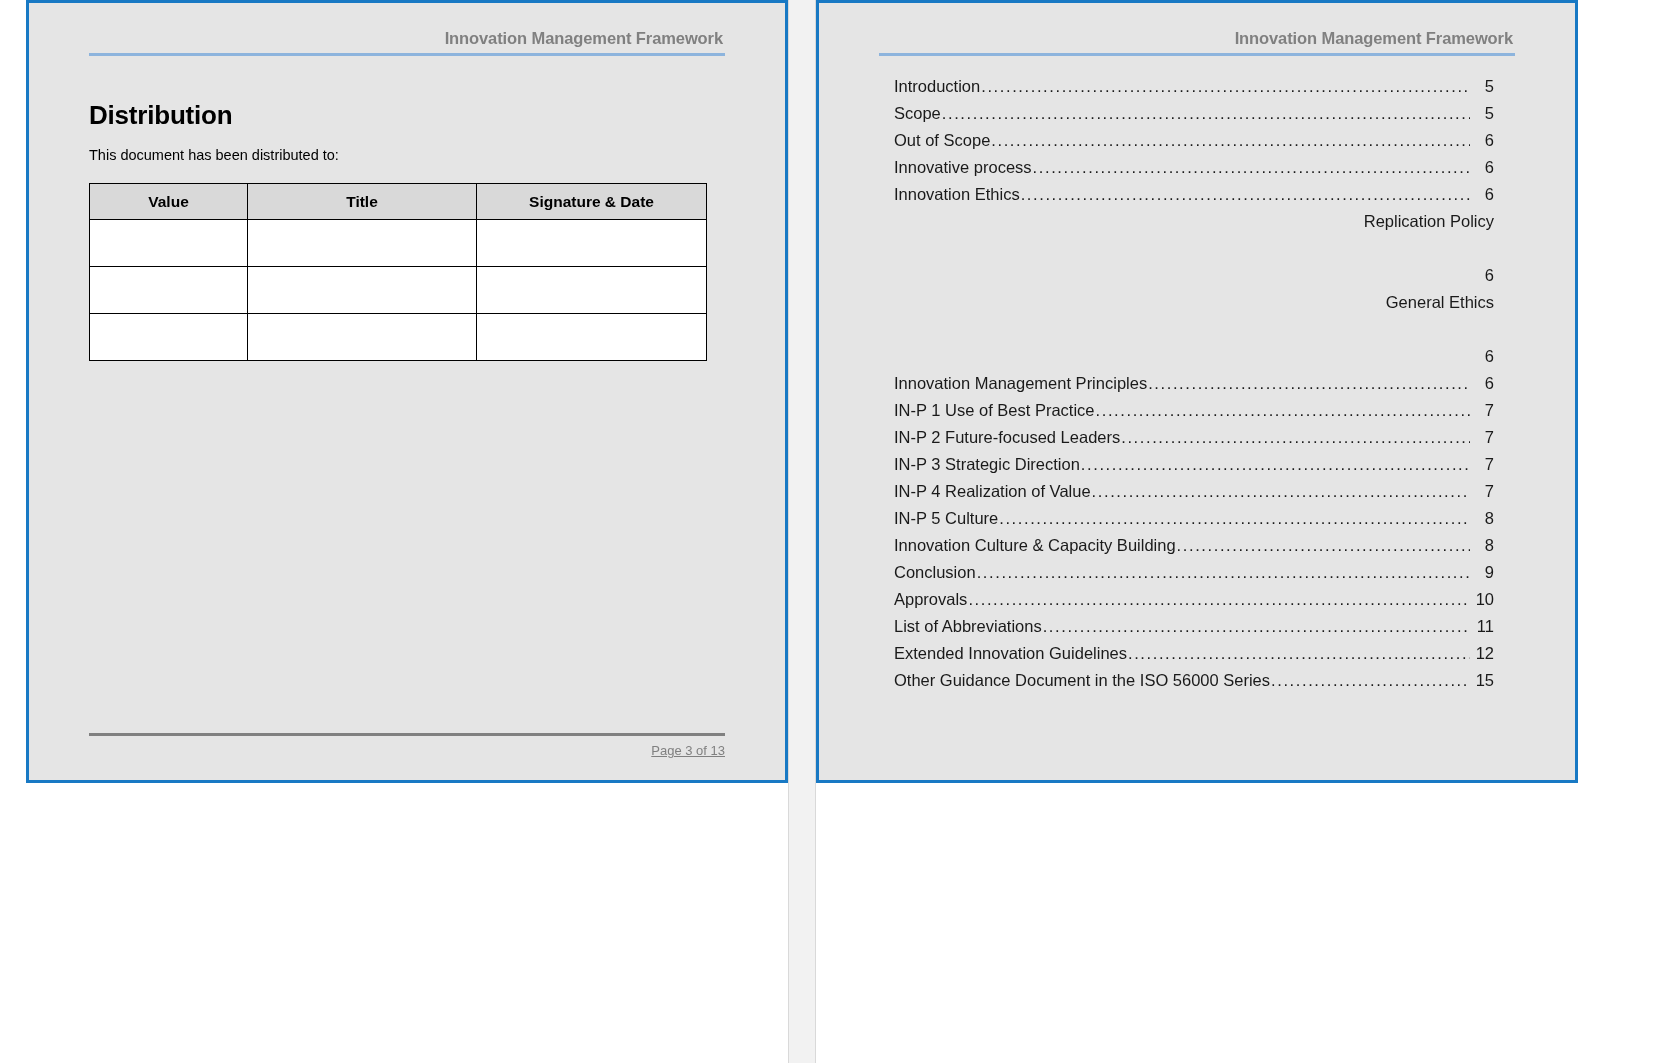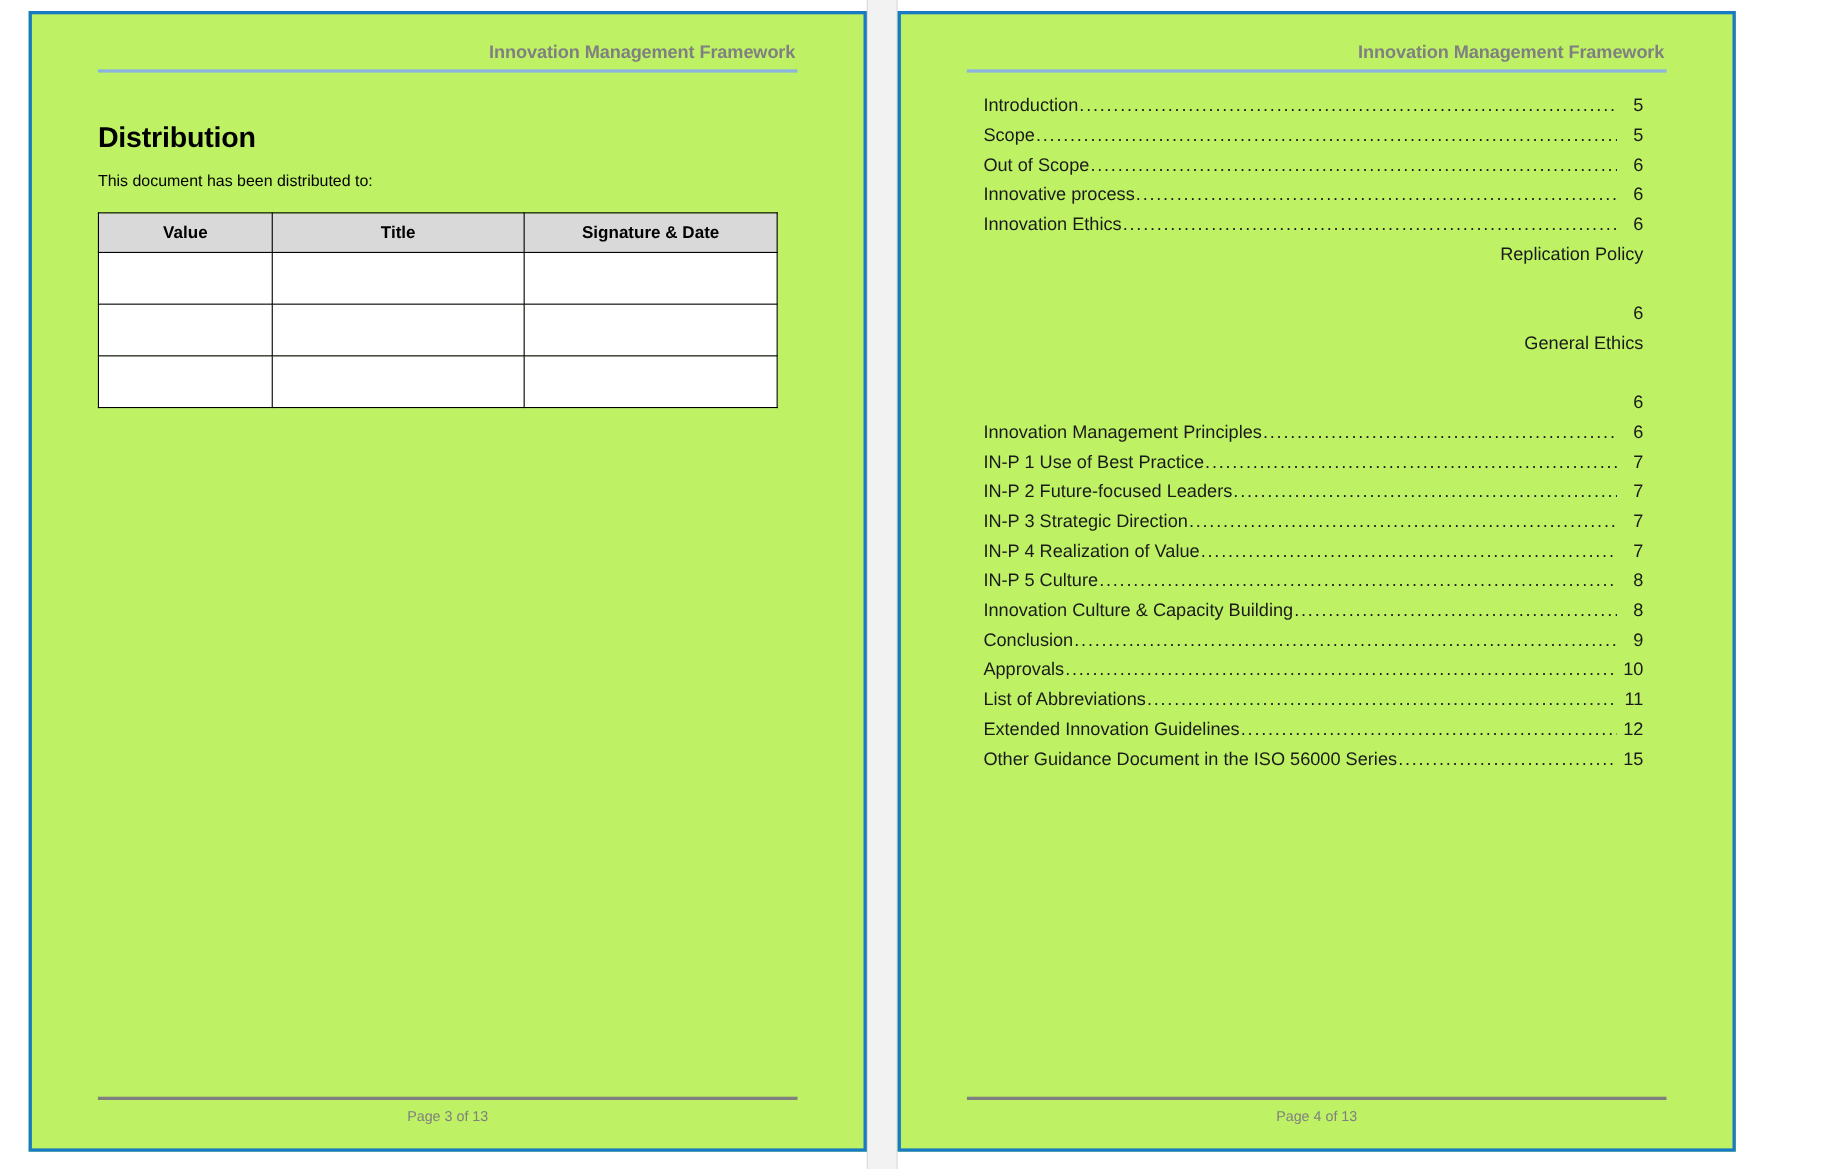--- a/index.html
+++ b/index.html
@@ -27,23 +27,22 @@
   }
 
   .gutter-left { width: 26px; height: 1063px; background: #ffffff; flex: none; }
   .gutter-mid  { width: 26px; height: 1063px; background: #f2f2f2; flex: none;
                  border-left: 1px solid #d9d9d9; border-right: 1px solid #d9d9d9; }
 
   
   .page {
     position: relative;
     width: 762px;
-    height: 1037px;
-    margin-top: 10px;
-    background: #bef264;
+    height: 783px;
+    background: #e5e5e5;
     border: 3px solid #1879c4;
     box-sizing: border-box;
     flex: none;
   }
   .page-inner {
     position: absolute;
     left: 0; top: 0; right: 0; bottom: 0;
     padding: 26px 60px 0 60px;
     box-sizing: border-box;
   }
@@ -151,24 +150,25 @@
     position: absolute;
     left: 60px;
     right: 60px;
     bottom: 22px;
   }
   .footer-rule {
     height: 3px;
     background: #808080;
   }
   .footer-text {
-    text-align: center;
+    text-align: right;
     font-size: 13px;
     color: #808080;
     padding-top: 7px;
+    text-decoration: underline;
   }
 </style>
 </head>
 <body>
 
 <div id="viewer">
 
   <div class="gutter-left"></div>
 
   <div class="page">
@@ -318,19 +318,15 @@
           </div>
           <div class="toc-row">
             <span class="toc-label">Other Guidance Document in the ISO 56000 Series</span>
             <span class="toc-leader">.........................................................................................................................................................</span>
             <span class="toc-page">15</span>
           </div>
         </div>
 
     </div>
 
-    <div class="page-footer">
-      <div class="footer-rule"></div>
-      <div class="footer-text">Page 4 of 13</div>
-    </div>
   </div>
 
 </div>
 
 </body></html>

